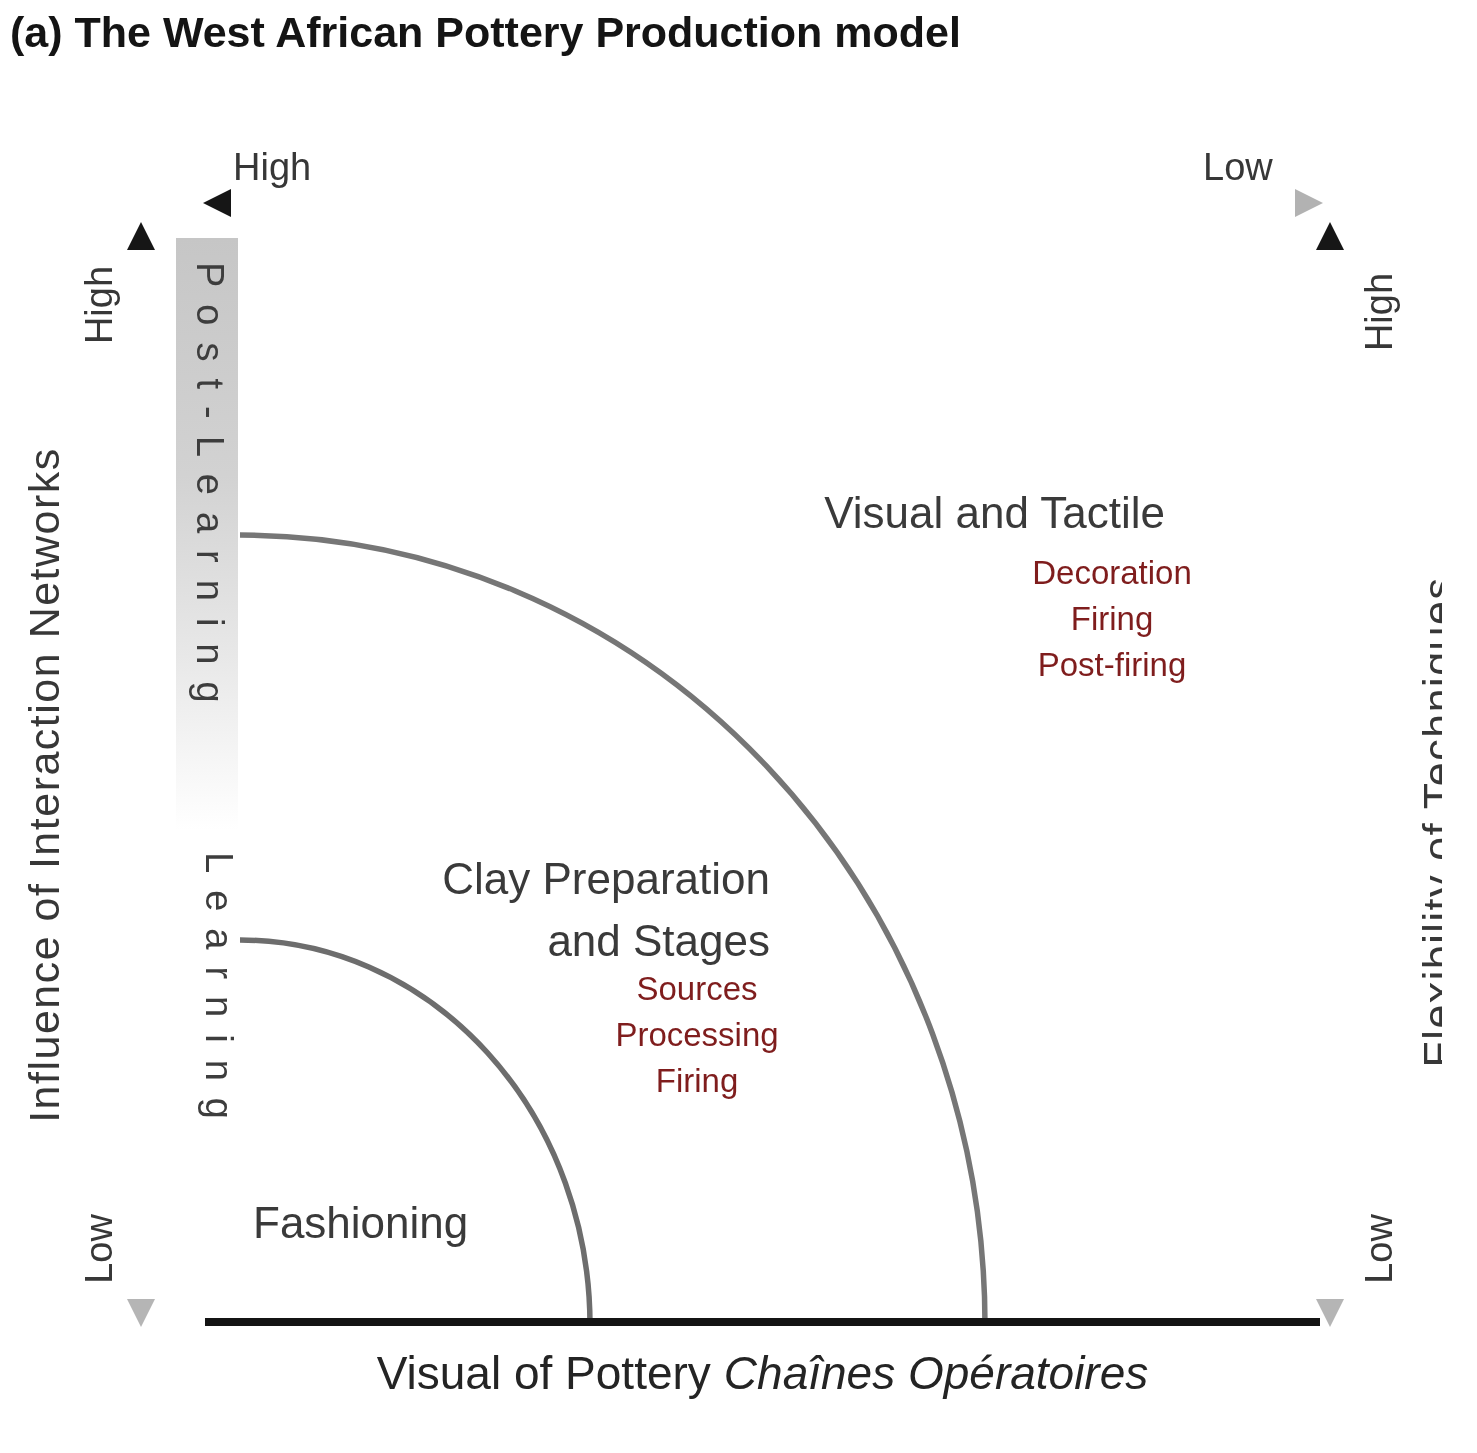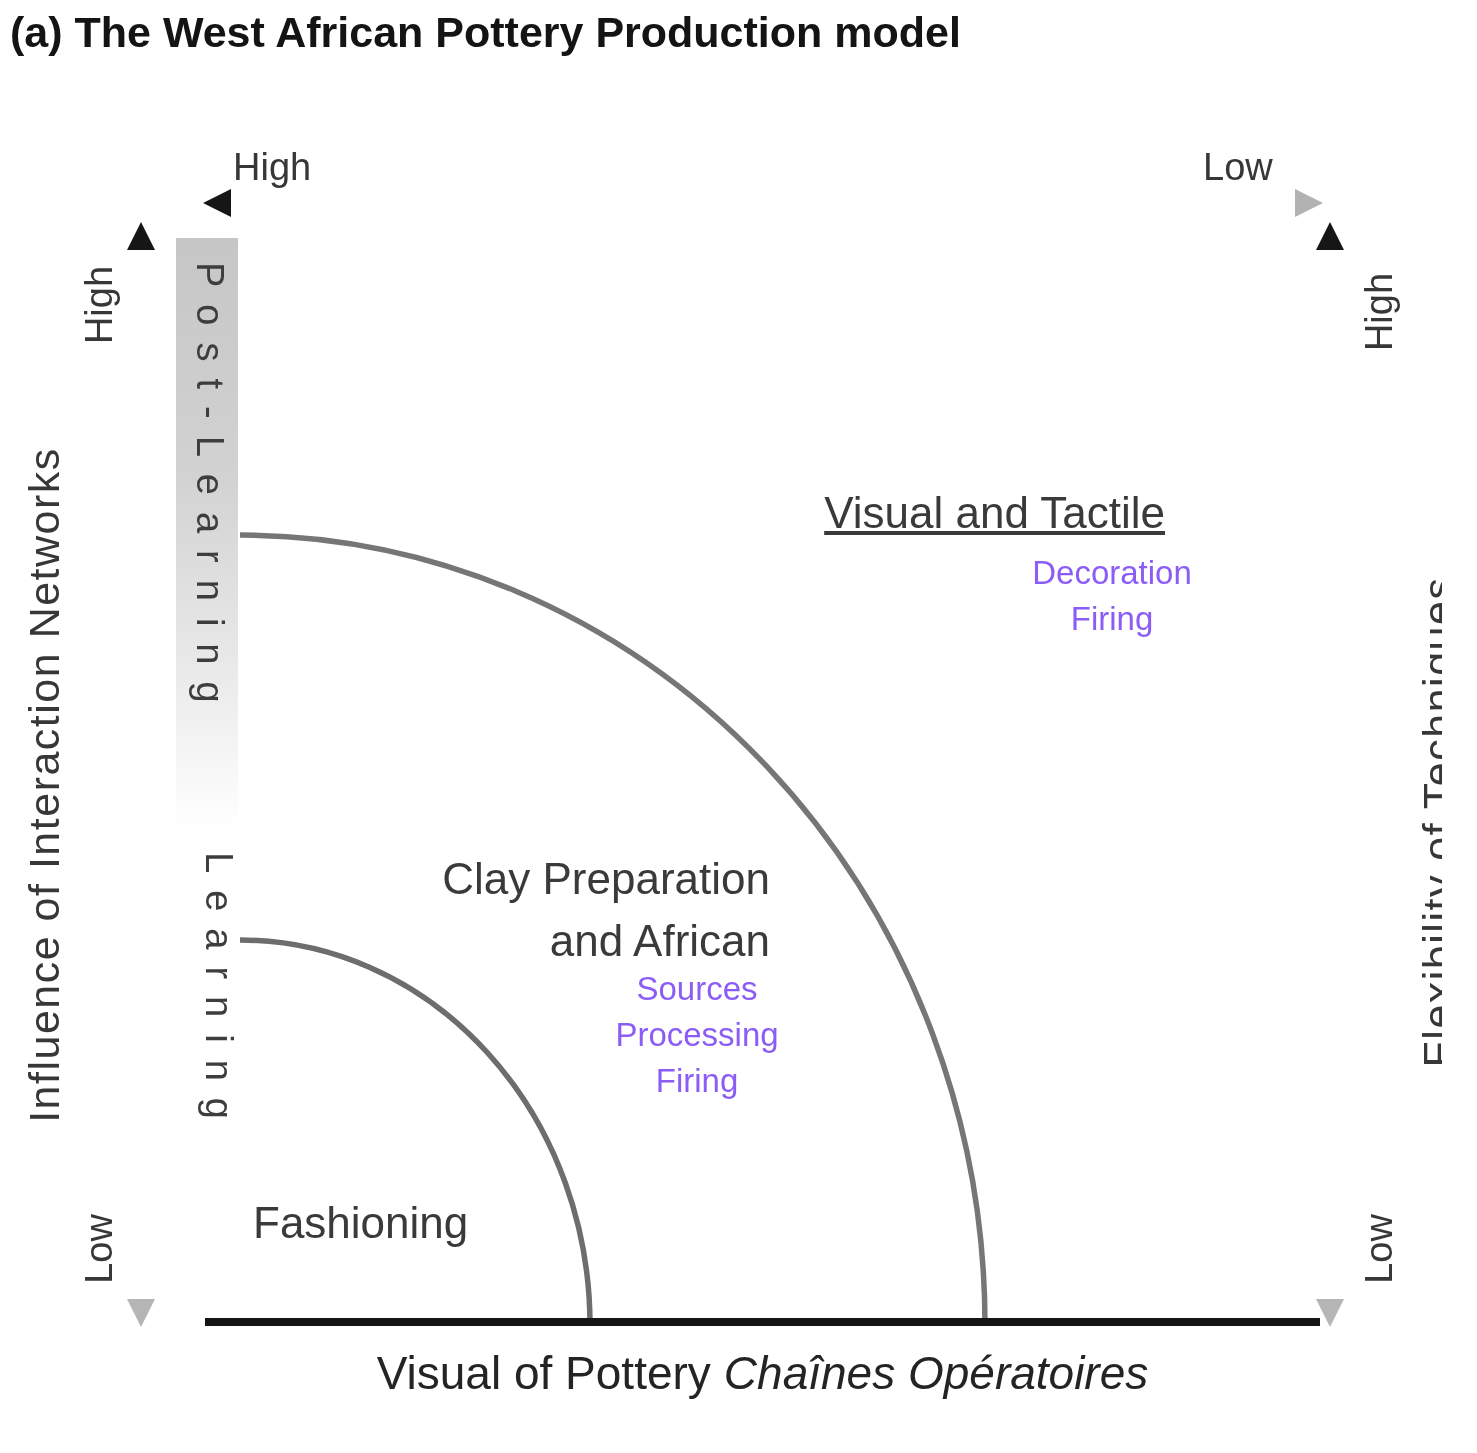--- a/index.html
+++ b/index.html
@@ -38,29 +38,28 @@
   .tick { font-size: 38px; color: #373737; }
   .side-axis-label { font-size: 43px; color: #373737; letter-spacing: 1.5px; }
   .band {
     left: 176px; top: 238px; width: 62px; height: 592px;
     background: linear-gradient(180deg, #c6c6c6 0%, #d2d2d2 40%, #e9e9e9 72%, rgba(255,255,255,0) 100%);
   }
   .phase-text {
     font-size: 38px; letter-spacing: 17px; color: #3d3d3d;
   }
   .region-title { font-size: 44px; color: #3a3a3a; }
-  .region-items { font-size: 33px; line-height: 46px; color: #8b5cf6; }
+  .region-items { font-size: 33px; line-height: 46px; color: #7f1d1d; }
   .clay-title {
     left: 370px; top: 848px; width: 400px;
     text-align: right; line-height: 62px;
   }
   .visual-title {
     left: 765px; top: 488px; width: 400px;
     text-align: right;
-    text-decoration: underline;
   }
   .visual-items { left: 962px; top: 550px; width: 300px; text-align: center; }
   .clay-items { left: 547px; top: 966px; width: 300px; text-align: center; }
   .fashioning { left: 253px; top: 1198px; }
   .bottom-axis {
     left: 205px; top: 1318px; width: 1115px; height: 8px;
     background: #141414;
   }
   .bottom-label {
     left: 205px; top: 1346px; width: 1115px;
@@ -127,25 +126,26 @@
 
   <svg class="abs" style="left:205px; top:225px;" width="1115" height="1100" viewBox="0 0 1115 1100">
     <path d="M 35 715 A 350 385 0 0 1 385 1100" fill="none" stroke="#6d6d6d" stroke-width="5.5"></path>
     <path d="M 35 310 A 745 790 0 0 1 780 1100" fill="none" stroke="#767676" stroke-width="5.5"></path>
   </svg>
 
   <div class="abs region-title visual-title">Visual and Tactile</div>
   <div class="abs region-items visual-items">
     <div>Decoration</div>
     <div>Firing</div>
+    <div>Post-firing</div>
   </div>
 
   <div class="abs region-title clay-title">
     <div>Clay Preparation</div>
-    <div>and African</div>
+    <div>and Stages</div>
   </div>
   <div class="abs region-items clay-items">
     <div>Sources</div>
     <div>Processing</div>
     <div>Firing</div>
   </div>
 
   <div class="abs region-title fashioning">Fashioning</div>
 
   <div class="abs bottom-axis"></div>

